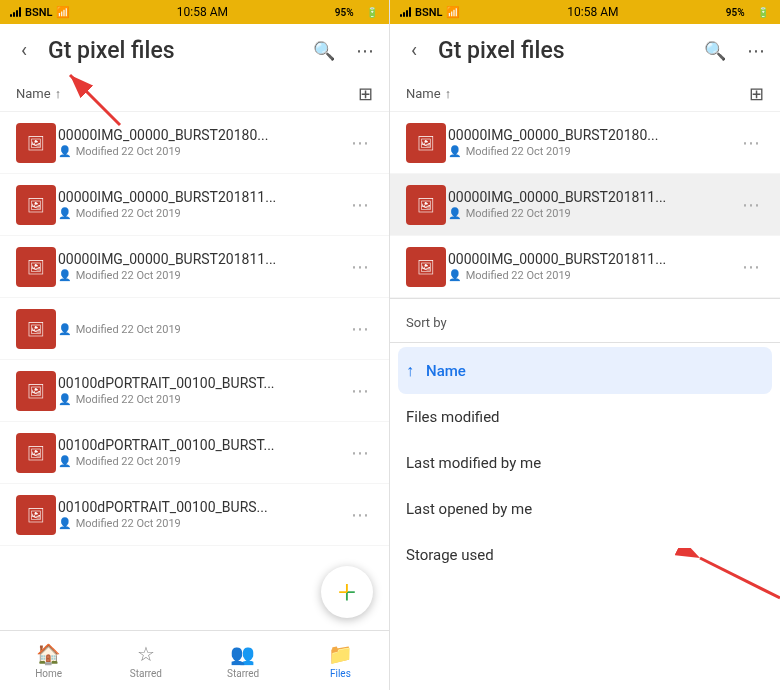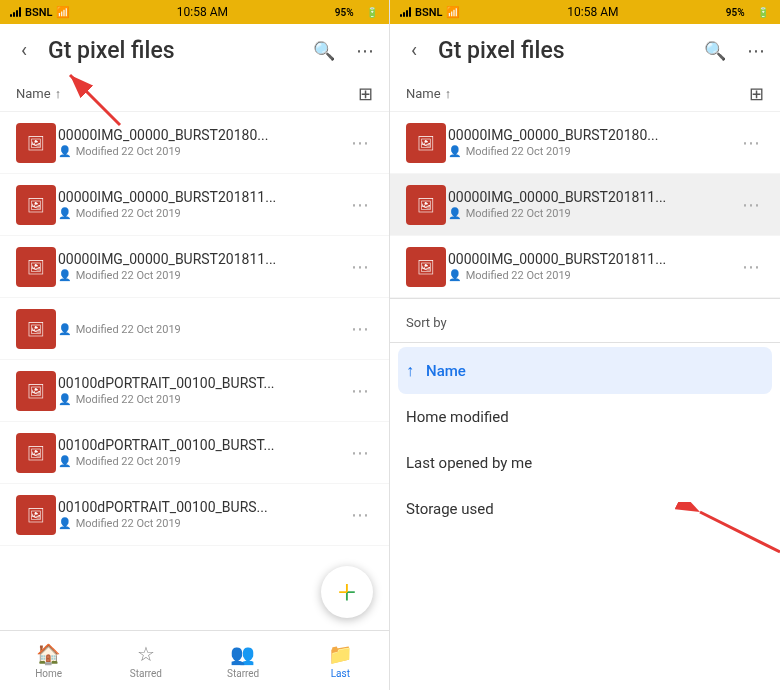--- a/index.html
+++ b/index.html
@@ -393,21 +393,21 @@
     <div class="nav-item">
       <span class="nav-icon">☆</span>
       <span class="nav-label">Starred</span>
     </div>
     <div class="nav-item">
       <span class="nav-icon">👥</span>
       <span class="nav-label">Starred</span>
     </div>
     <div class="nav-item">
       <span class="nav-icon active">📁</span>
-      <span class="nav-label active">Last</span>
+      <span class="nav-label active">Files</span>
     </div>
   </div>
 </div>
 
 <div class="right-panel">
 
   <div class="status-bar">
     <div class="left-status">
       <span class="signal">
         <span></span>
@@ -483,23 +483,26 @@
   <div>
     <div class="sort-by-label">Sort by</div>
     <div class="sort-divider"></div>
 
     <div class="sort-option selected">
       <span class="sort-arrow">↑</span>
       <span>Name</span>
     </div>
 
     <div class="sort-option">
-      <span>Home modified</span>
-    </div>
-
+      <span>Files modified</span>
+    </div>
+
+    <div class="sort-option">
+      <span>Last modified by me</span>
+    </div>
 
     <div class="sort-option">
       <span>Last opened by me</span>
     </div>
 
     <div class="sort-option" style="position:relative;">
       <span>Storage used</span>
 
       <svg style="position:absolute; right:-10px; bottom:-30px; width:120px; height:60px;" viewBox="0 0 120 60" xmlns="http://www.w3.org/2000/svg">
         <defs>

